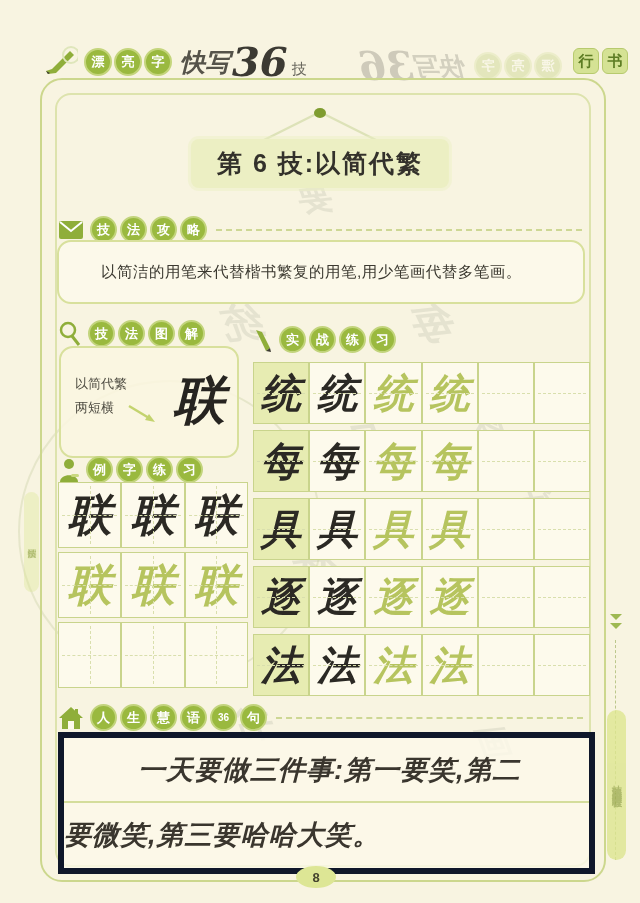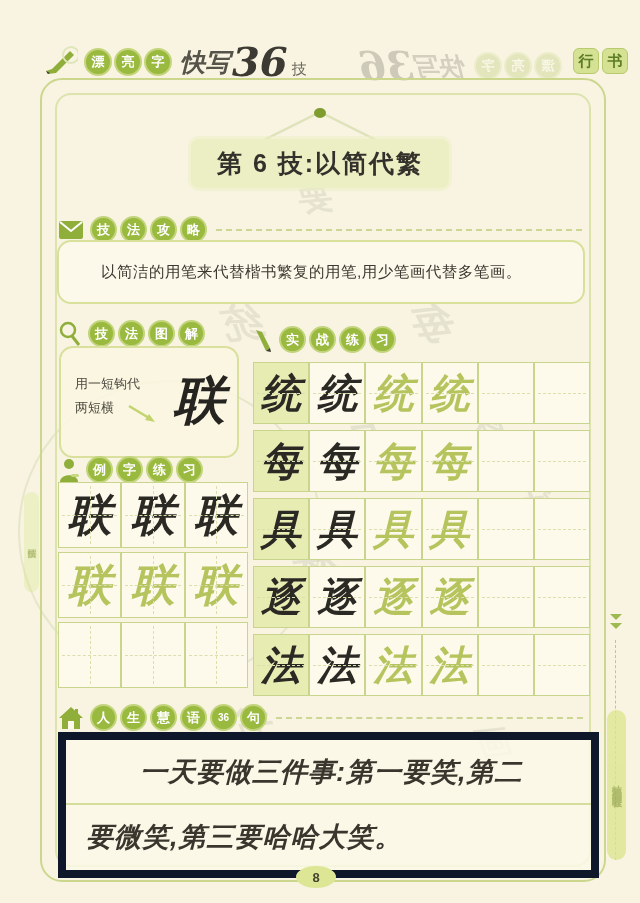--- a/index.html
+++ b/index.html
@@ -54,25 +54,25 @@
   .cell .ch{font-weight:bold;font-style:italic;line-height:1;}
   .cell .ch.ink{color:#2b2924;}
   .cell .ch.trace{color:#b6c45e;}
   .shizhan-grid{left:253px;top:362px;width:337px;}
   .shizhan-row{display:grid;grid-template-columns:repeat(6,1fr);height:62px;margin-bottom:6px;}
   .shizhan-row .ch{font-size:40px;}
   .lizi-grid{left:58px;top:482px;width:190px;}
   .lizi-row{display:grid;grid-template-columns:repeat(3,1fr);height:66px;margin-bottom:4px;}
   .lizi-row .ch{font-size:44px;}
   
-  .huiyu-box{left:58px;top:732px;width:525px;height:130px;border:8px solid #0f172a;background:rgba(252,249,234,.8);}
+  .huiyu-box{left:58px;top:732px;width:525px;height:130px;border:6px solid #0f172a;background:rgba(252,249,234,.8);}
   .huiyu-row{height:63px;display:flex;align-items:center;font-size:27px;font-weight:bold;font-style:italic;
     color:#3a362e;letter-spacing:1px;white-space:nowrap;}
   .huiyu-row.first{border-bottom:2px solid #d4dd9b;padding-left:74px;}
-  .huiyu-row.second{padding-left:20px;}
+  .huiyu-row.second{padding-left:0;}
   
   .page-num{left:296px;top:866px;width:40px;height:22px;background:#dde695;border-radius:50%;
     display:flex;align-items:center;justify-content:center;font-size:13px;color:#45442f;font-weight:bold;}
   .side-arrow{right:16px;top:612px;opacity:.85;}
   .side-dash{right:24px;top:640px;height:220px;border-left:1.5px dashed #bcc78c;}
   .side-tab{right:14px;top:710px;width:19px;height:150px;background:#dde690;border-radius:10px;opacity:.8;
     display:flex;align-items:center;justify-content:center;}
   .side-tab span{writing-mode:vertical-rl;font-size:10px;color:#9fae52;letter-spacing:2px;font-weight:bold;}
   .left-ghost-tab{left:24px;top:492px;width:15px;height:100px;background:rgba(219,228,143,.35);border-radius:8px;
     display:flex;align-items:center;justify-content:center;}
@@ -170,21 +170,21 @@
   </span>
   <span style="display:flex;gap:3px;">
       <span class="bc">技</span>
       <span class="bc">法</span>
       <span class="bc">图</span>
       <span class="bc">解</span>
     </span>
 </div>
 <div class="abs tujie-box">
   <div class="abs tujie-note">
-    <div>用一短钩代</div>
+    <div>以简代繁</div>
     <div>两短横</div>
   </div>
   <span class="abs tujie-arrow">
     <svg width="30" height="24" viewBox="0 0 30 24">
       <line x1="2" y1="2" x2="22" y2="14" stroke="#c3d36e" stroke-width="2.5"></line>
       <polygon points="28,18 18,16 22,10" fill="#c3d36e"></polygon>
     </svg>
   </span>
   <span class="abs tujie-char">联</span>
 </div>

